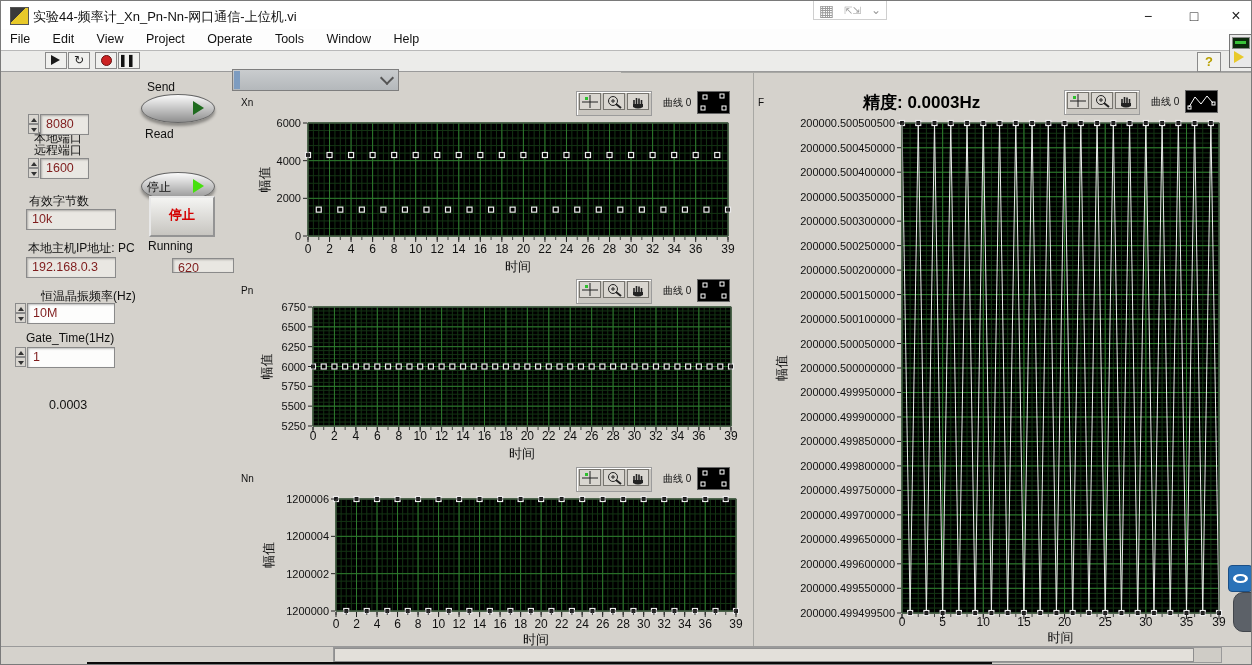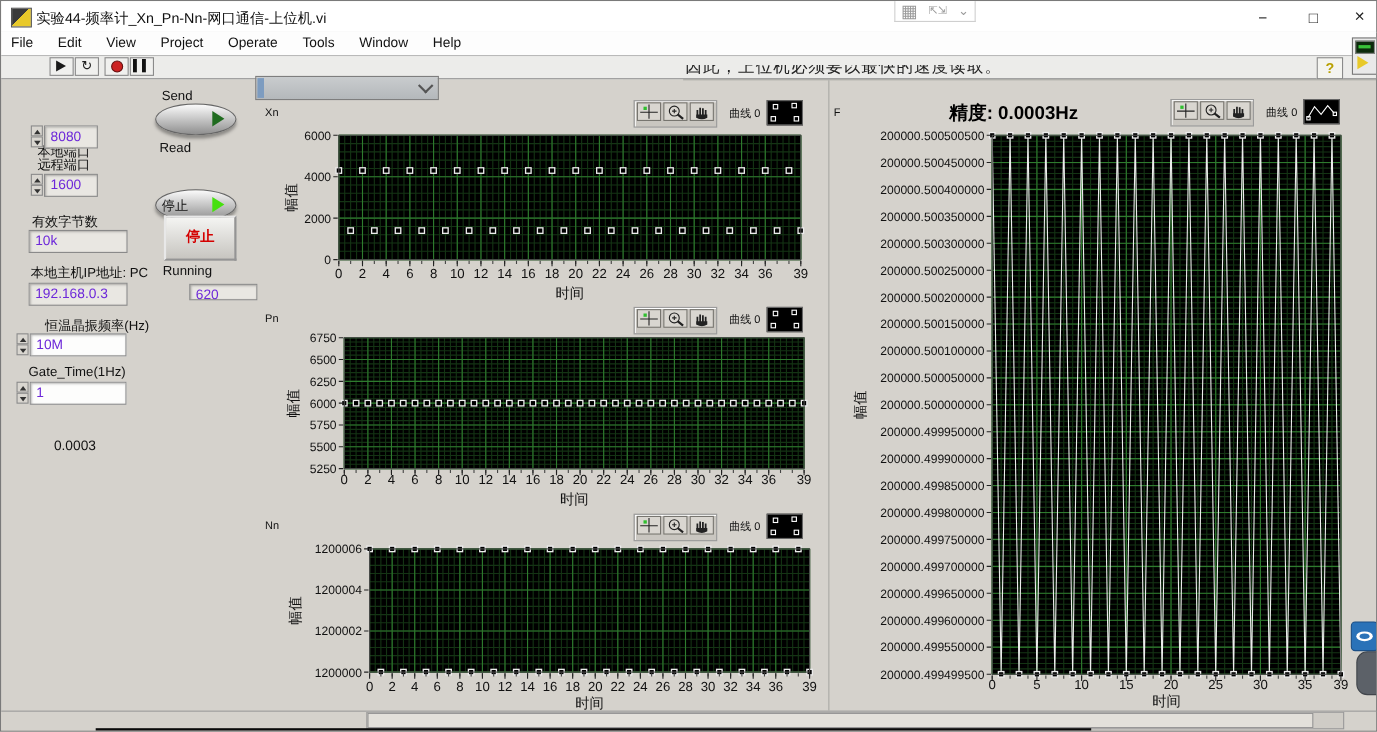--- a/index.html
+++ b/index.html
@@ -21,21 +21,21 @@
   .pauseglyph{font-weight:bold;font-size:10px;line-height:15px;color:#111;letter-spacing:1px;}
   #help-btn{left:1196px;top:51px;width:22px;height:18px;border:1px solid #8a8a8a;background:#f4f4f0;color:#b8a000;font-weight:bold;text-align:center;font-size:13px;line-height:17px;}
   #lv-corner-icon{left:1228px;top:33px;width:22px;height:32px;border:1px solid #777;background:#e9e9e9;}
   #lv-corner-icon .wave{position:absolute;left:2px;top:2px;width:16px;height:10px;background:#0c2a0c;border:1px solid #888;}
   #lv-corner-icon .wave i{position:absolute;left:2px;top:3px;width:11px;height:3px;background:#39c239;}
   #lv-corner-icon .yarrow{position:absolute;left:4px;top:16px;width:0;height:0;border-left:10px solid #e8c92a;border-top:6px solid transparent;border-bottom:6px solid transparent;}
   
   #tv-topbar{left:812px;top:0;width:72px;height:18px;background:#fff;border:1px solid #cfcfcf;border-top:none;display:flex;align-items:center;justify-content:space-around;color:#9a9a9a;}
   
   .ctl-label{font-size:12px;color:#111;}
-  .field{box-sizing:border-box;border:1px solid #8a8a8a;box-shadow:inset 1px 1px 2px rgba(0,0,0,.25);font-size:12.5px;color:#6d28d9;padding:2px 0 0 5px;}
+  .field{box-sizing:border-box;border:1px solid #8a8a8a;box-shadow:inset 1px 1px 2px rgba(0,0,0,.25);font-size:12.5px;color:#7f1d1d;padding:2px 0 0 5px;}
   .field.gray{background:#e9e7e2;}
   .field.white{background:#fdfdfc;}
   .stepper{width:12px;box-sizing:border-box;}
   .stepper .up,.stepper .dn{width:11px;height:10px;background:#d9d6d0;border:1px solid #8a8a8a;box-sizing:border-box;position:relative;}
   .stepper .up:after{content:"";position:absolute;left:2px;top:3px;border-left:3px solid transparent;border-right:3px solid transparent;border-bottom:4px solid #333;}
   .stepper .dn:after{content:"";position:absolute;left:2px;top:3px;border-left:3px solid transparent;border-right:3px solid transparent;border-top:4px solid #333;}
   .ovalbtn{width:72px;height:27px;border-radius:50%;background:linear-gradient(#fbfbfb,#8f8f8f);border:1px solid #666;box-shadow:0 3px 3px rgba(0,0,0,.35);position:relative;}
   .ovalbtn .tri{position:absolute;right:10px;top:6px;width:0;height:0;border-top:7px solid transparent;border-bottom:7px solid transparent;}
   #stop-btn{width:62px;height:37px;background:linear-gradient(#f4f4f2,#c7c5c0);border:2px outset #e8e8e8;color:#d40000;font-weight:bold;font-size:13px;text-align:center;line-height:33px;}
   
@@ -112,23 +112,20 @@
       </div>
   </div>
   <div class="abs" id="help-btn">?</div>
   <div class="abs" id="lv-corner-icon">
     <div class="wave">
         <i></i>
       </div>
       <div class="yarrow"></div>
   </div>
 
-  <div class="abs" id="note-clip">
-      <span>因此，上位机必须要以最快的速度读取。</span>
-    </div>
   <div class="abs frame-line" style="left:620px;top:71px;width:632px;height:1px;"></div>
   <div class="abs frame-line" style="left:752px;top:72px;width:1px;height:573px;"></div>
 
   <div class="abs" id="dropdown">
     <div class="sel"></div>
     <div class="chev"></div>
   </div>
 
   <div class="abs ctl-label" style="left:33px;top:97px;margin-top:32px;">本地端口</div>
   <div class="abs stepper" style="left:27px;top:113px;">

